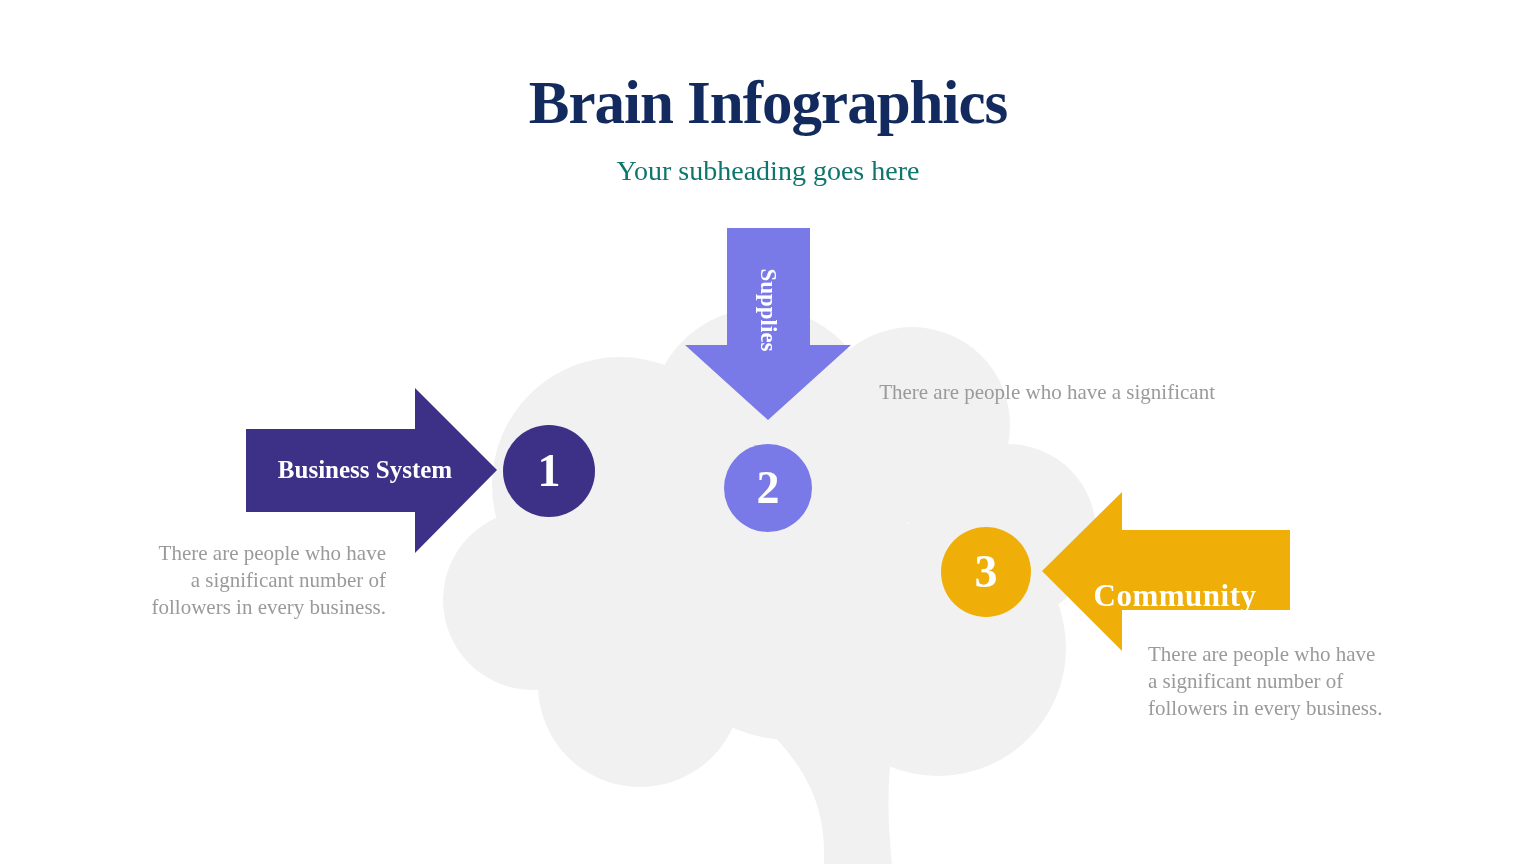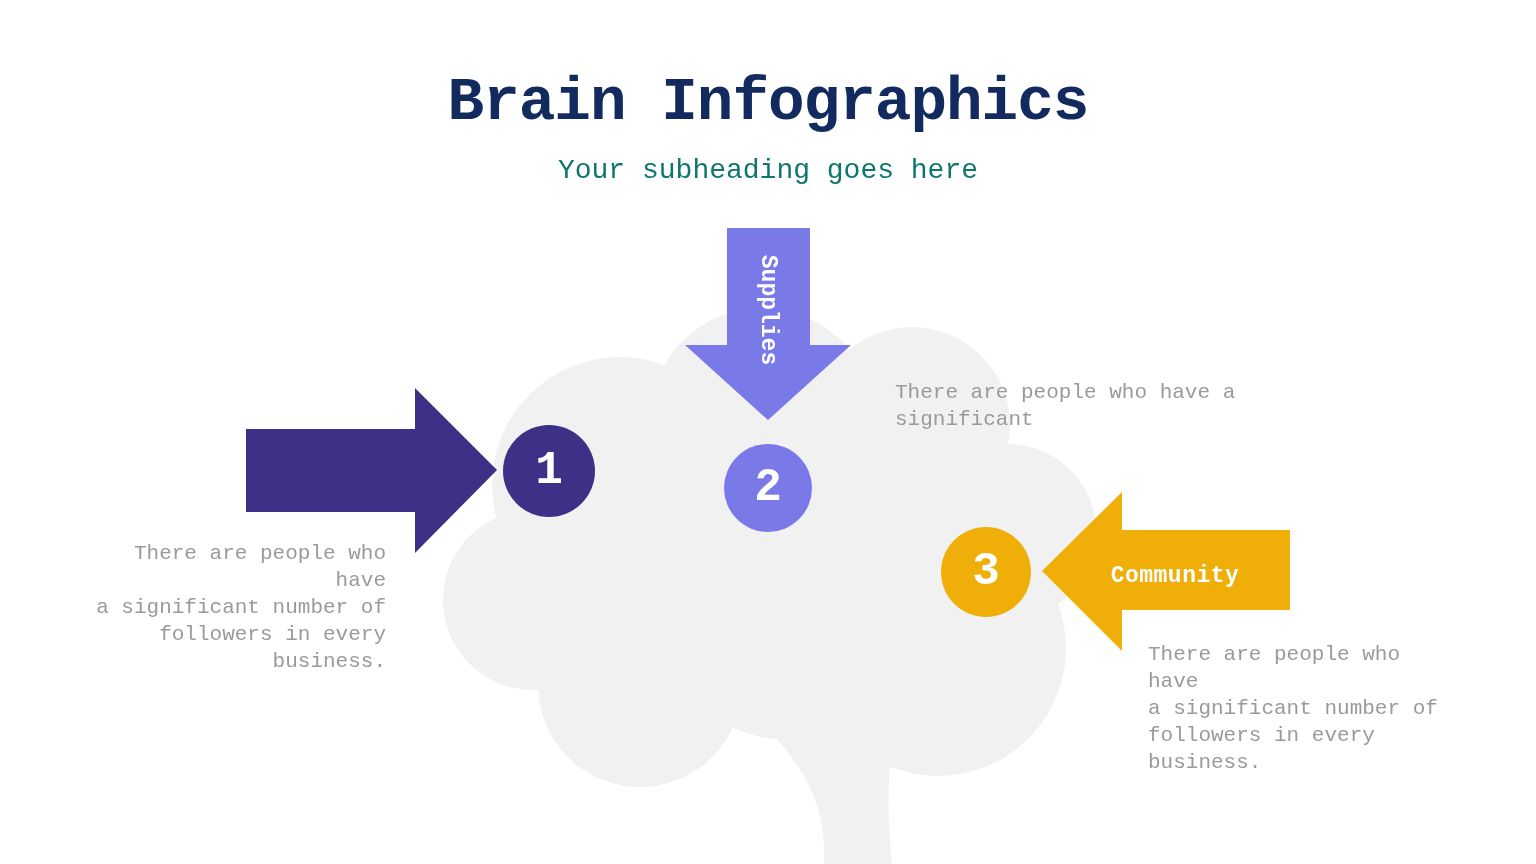--- a/index.html
+++ b/index.html
@@ -3,21 +3,21 @@
 <meta charset="utf-8">
 <style>
   * { margin: 0; padding: 0; box-sizing: border-box; }
   html, body { background: #ffffff; }
   .canvas {
     position: relative;
     width: 1536px;
     height: 864px;
     overflow: hidden;
     background: #ffffff;
-    font-family: Liberation Mono, monospace;
+    font-family: Liberation Serif, serif;
   }
   .title {
     position: absolute;
     left: 0; top: 68px;
     width: 1536px;
     text-align: center;
     font-size: 61px;
     font-weight: 800;
     letter-spacing: -1px;
     color: #132A5F;
@@ -39,42 +39,42 @@
   }
   .arrow-label {
     position: absolute;
     color: #ffffff;
     font-weight: 700;
     text-align: center;
     white-space: nowrap;
   }
   .label-1 { left: 250px; top: 455px; width: 230px; height: 30px; line-height: 30px; font-size: 25px; }
   .label-2 { left: 693px; top: 295px; width: 150px; height: 30px; line-height: 30px; font-size: 23px; transform: rotate(90deg); }
-  .label-3 { left: 1090px; top: 561px; width: 170px; height: 30px; line-height: 30px; font-size: 23px; letter-spacing: 0.5px; }
+  .label-3 { left: 1090px; top: 581px; width: 170px; height: 30px; line-height: 30px; font-size: 31px; letter-spacing: 0.5px; }
   .step-num {
     position: absolute;
     width: 92px; height: 92px;
     line-height: 92px;
     text-align: center;
     color: #ffffff;
     font-size: 46px;
     font-weight: 700;
   }
   .num-1 { left: 503px; top: 425px; }
   .num-2 { left: 722px; top: 442px; }
   .num-3 { left: 940px; top: 526px; }
   .desc {
     position: absolute;
     color: #9A9A9A;
     font-size: 21px;
     line-height: 27px;
     font-weight: 400;
   }
   .desc-1 { left: 96px;  top: 540px; width: 290px; text-align: right; }
-  .desc-2 { left: 895px; top: 379px; width: 400px; text-align: left; }
+  .desc-2 { left: 815px; top: 379px; width: 400px; text-align: right; }
   .desc-3 { left: 1148px; top: 641px; width: 290px; text-align: left; }
 </style>
 </head>
 <body>
 
 <div class="canvas">
 
   <svg class="art" viewBox="0 0 1536 864" aria-hidden="true">
 
     <g fill="#F1F1F1">
@@ -94,20 +94,21 @@
     <polygon fill="#EFAF08" points="1290,530 1122,530 1122,492 1042,571 1122,651 1122,610 1290,610"></polygon>
 
     <circle fill="#3C3187" cx="549" cy="471" r="46"></circle>
     <circle fill="#7A79E8" cx="768" cy="488" r="44"></circle>
     <circle fill="#EFAF08" cx="986" cy="572" r="45"></circle>
   </svg>
 
   <div class="title">Brain Infographics</div>
   <div class="subtitle">Your subheading goes here</div>
 
+  <div class="arrow-label label-1">Business System</div>
   <div class="arrow-label label-2">Supplies</div>
   <div class="arrow-label label-3">Community</div>
 
   <div class="step-num num-1">1</div>
   <div class="step-num num-2">2</div>
   <div class="step-num num-3">3</div>
 
   <div class="desc desc-1">
     <div>There are people who have</div>
     <div>a significant number of</div>

